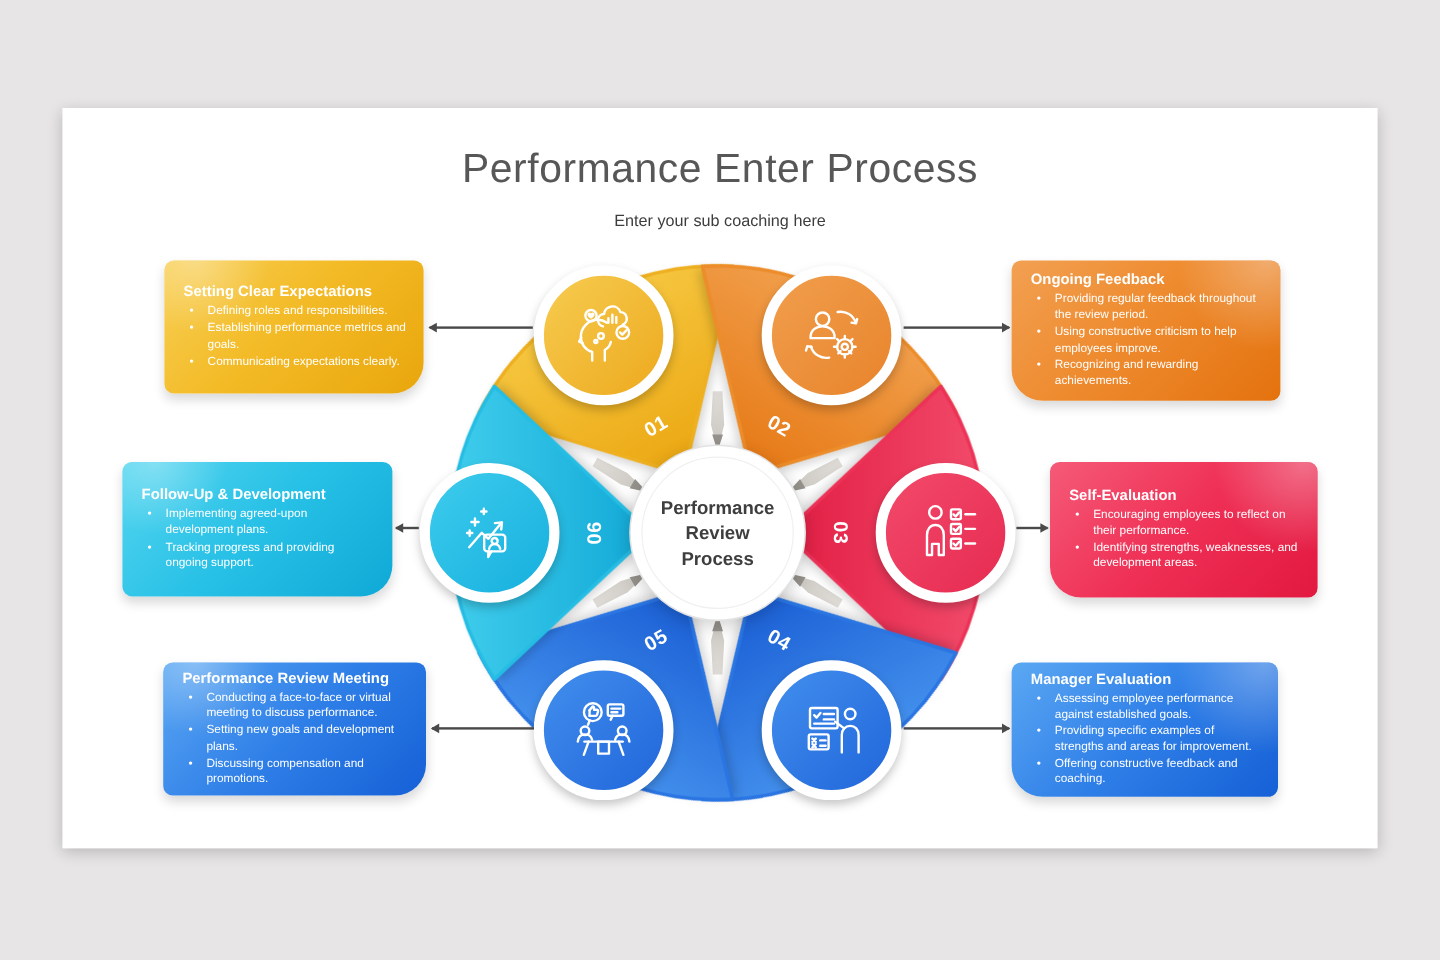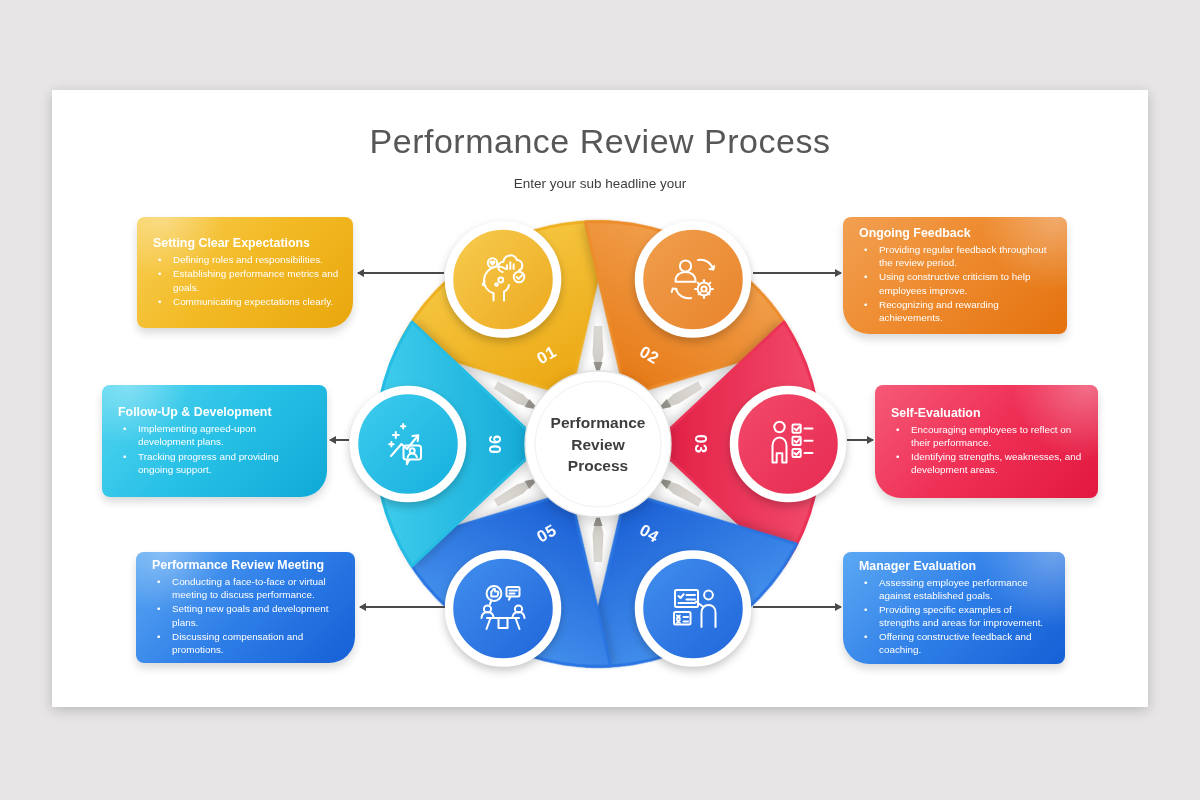--- a/index.html
+++ b/index.html
@@ -56,22 +56,22 @@
   .arrow::before{content:"";position:absolute;top:-3.4px;width:0;height:0;
     border-top:4.2px solid transparent;border-bottom:4.2px solid transparent;}
   .head-left::before{left:-1px;border-right:7.5px solid #4a4a4a;}
   .head-right::before{right:-1px;border-left:7.5px solid #4a4a4a;}
 </style>
 </head>
 <body>
 
 <div class="slide">
 
-  <h1 class="title">Performance Review Process</h1>
-  <div class="subtitle">Enter your sub headline your</div>
+  <h1 class="title">Performance Enter Process</h1>
+  <div class="subtitle">Enter your sub coaching here</div>
 
   <svg class="flower" viewBox="0 0 520 520">
     <defs>
       <linearGradient id="pg1" gradientUnits="userSpaceOnUse" x1="0" y1="-240" x2="0" y2="-40">
         <stop offset="0" stop-color="#f7ca45"></stop>
           <stop offset="1" stop-color="#eaa30c"></stop>
       </linearGradient>
       <linearGradient id="pg2" gradientUnits="userSpaceOnUse" x1="0" y1="-240" x2="0" y2="-40">
         <stop offset="0" stop-color="#f2a352"></stop>
           <stop offset="1" stop-color="#e5740e"></stop>

